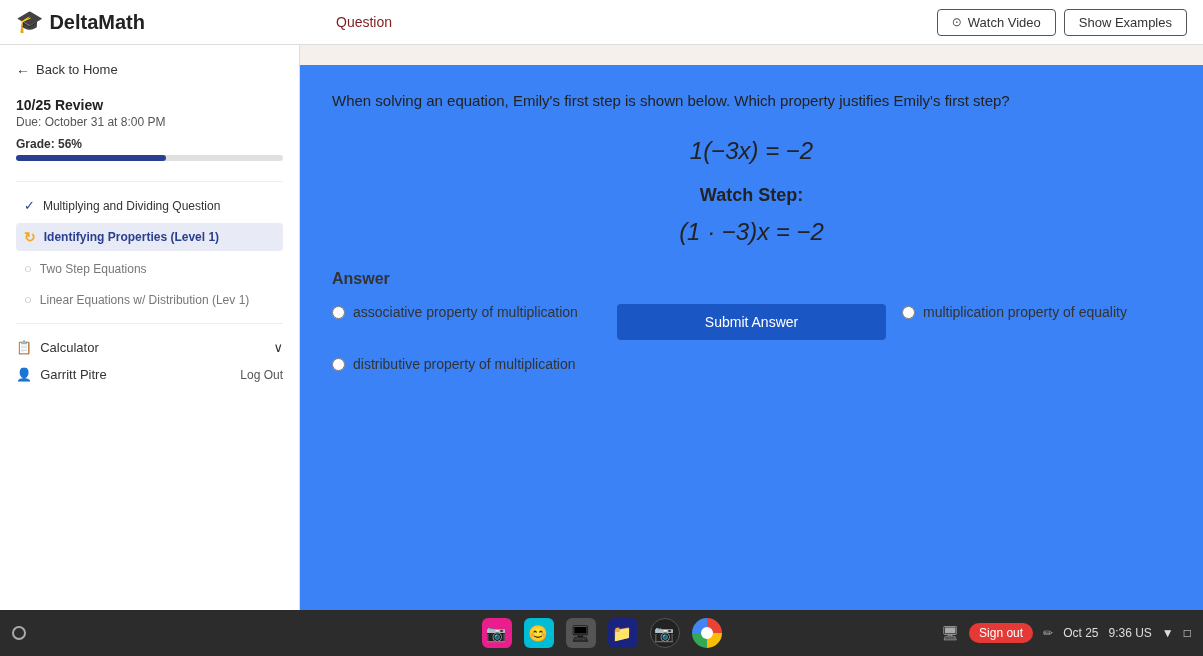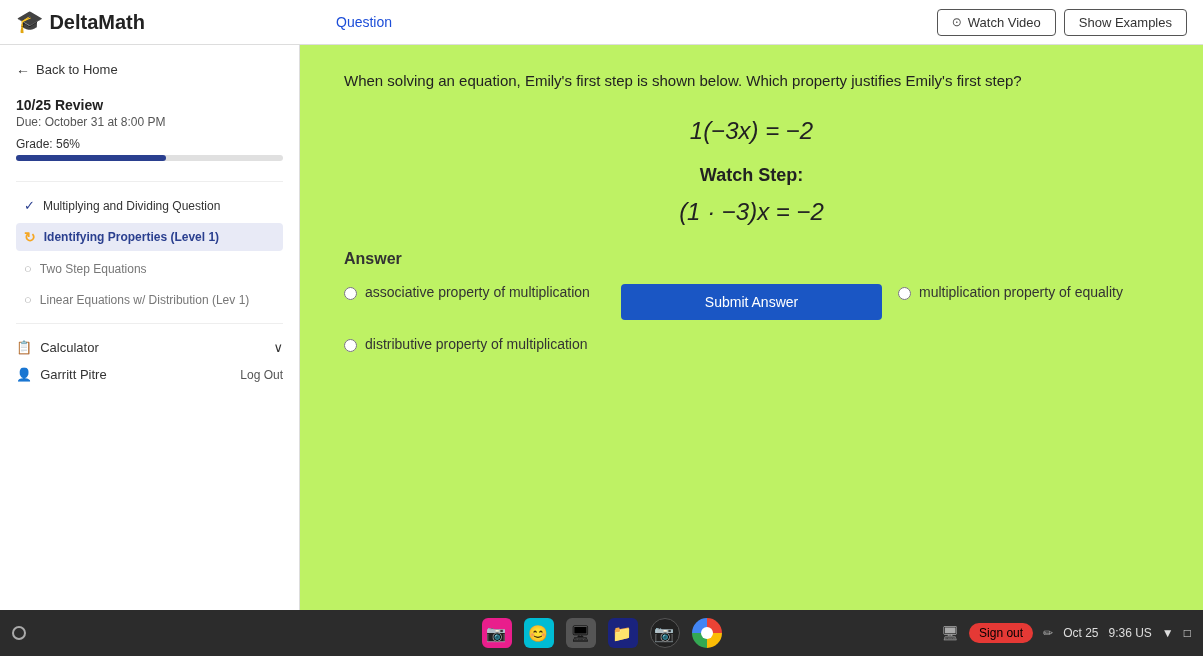--- a/index.html
+++ b/index.html
@@ -48,21 +48,21 @@
 
     .header-center {
       flex: 1;
       display: flex;
       align-items: center;
       padding-left: 20px;
     }
 
     .question-label {
       font-size: 14px;
-      color: #1d4ed8;
+      color: #7f1d1d;
       font-weight: 400;
     }
 
     .header-right {
       display: flex;
       gap: 8px;
       align-items: center;
     }
 
     .header-btn {
@@ -124,20 +124,21 @@
     .review-due {
       font-size: 12px;
       color: #555;
       margin-bottom: 8px;
     }
 
     .grade-label {
       font-size: 12px;
       color: #333;
       margin-bottom: 4px;
+      font-weight: bold;
     }
 
     .progress-bar-bg {
       background: #e0e0e0;
       border-radius: 4px;
       height: 6px;
       width: 100%;
       margin-bottom: 20px;
     }
 
@@ -201,23 +202,24 @@
 
     .logout-link {
       font-size: 12px;
       color: #555;
       cursor: pointer;
     }
 
     
     .content {
       flex: 1;
-      padding: 24px 44px;
+      padding: 24px 32px;
       overflow-y: auto;
-      background: #bef264;
+      background: #3b82f6;
+      margin-top: 20px;
     }
 
     .question-text {
       font-size: 15px;
       color: #222;
       line-height: 1.6;
       margin-bottom: 24px;
       max-width: 700px;
     }
 
@@ -266,21 +268,21 @@
 
     .options-grid {
       display: grid;
       grid-template-columns: 1fr 1fr 1fr;
       gap: 16px;
       align-items: start;
     }
 
     .option {
       display: flex;
-      align-items: flex-end;
+      align-items: flex-start;
       gap: 8px;
       font-size: 14px;
       color: #333;
       cursor: pointer;
     }
 
     .option input[type="radio"] {
       margin-top: 2px;
       cursor: pointer;
       flex-shrink: 0;
@@ -340,21 +342,21 @@
       right: 12px;
       display: flex;
       align-items: center;
       gap: 10px;
       font-size: 12px;
       color: #ddd;
     }
 
     .sign-out-btn {
       background: #e53935;
-      color: #000000;
+      color: #ffffff;
       border: none;
       border-radius: 12px;
       padding: 3px 10px;
       font-size: 12px;
       cursor: pointer;
     }
 
     .taskbar-icon.pink { background: #e91e8c; }
     .taskbar-icon.teal { background: #00bcd4; }
     .taskbar-icon.gray-d { background: #555; }

